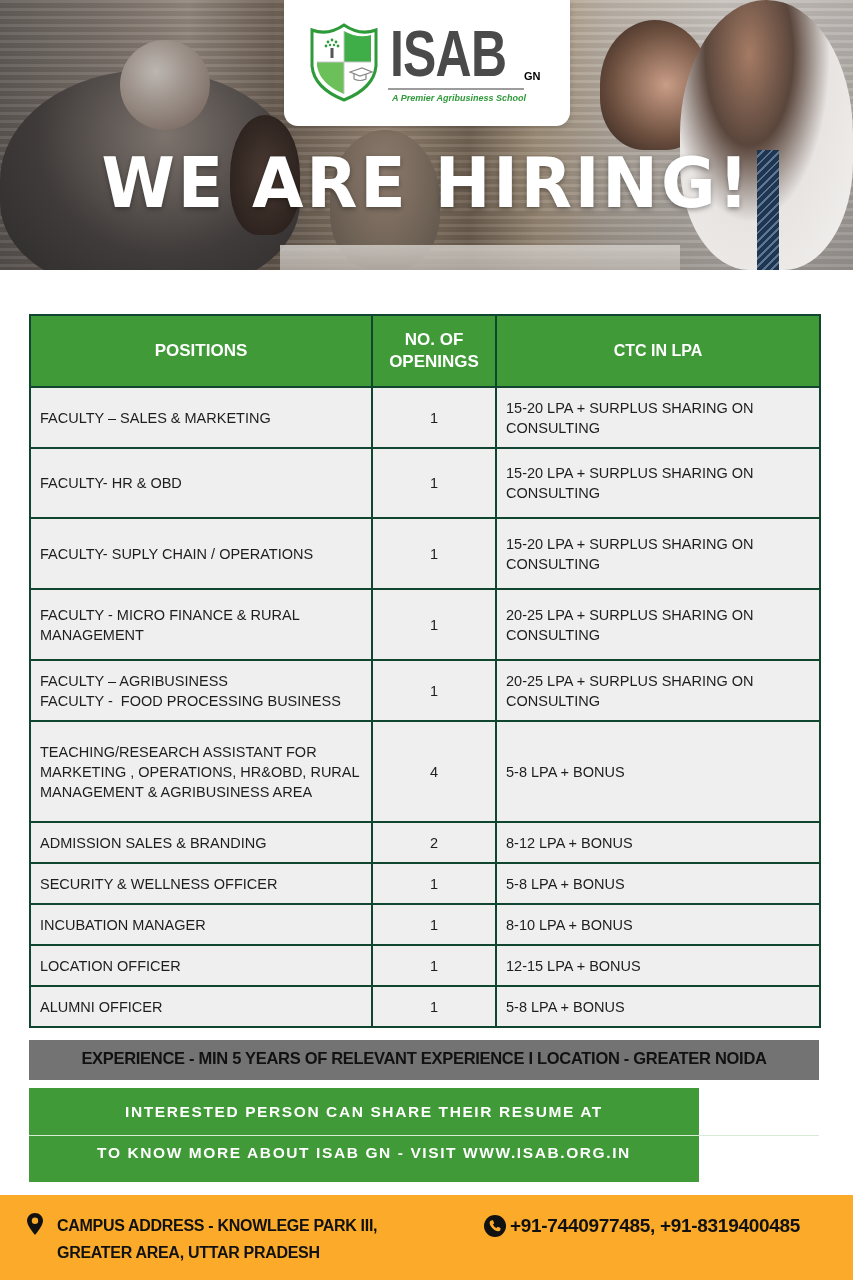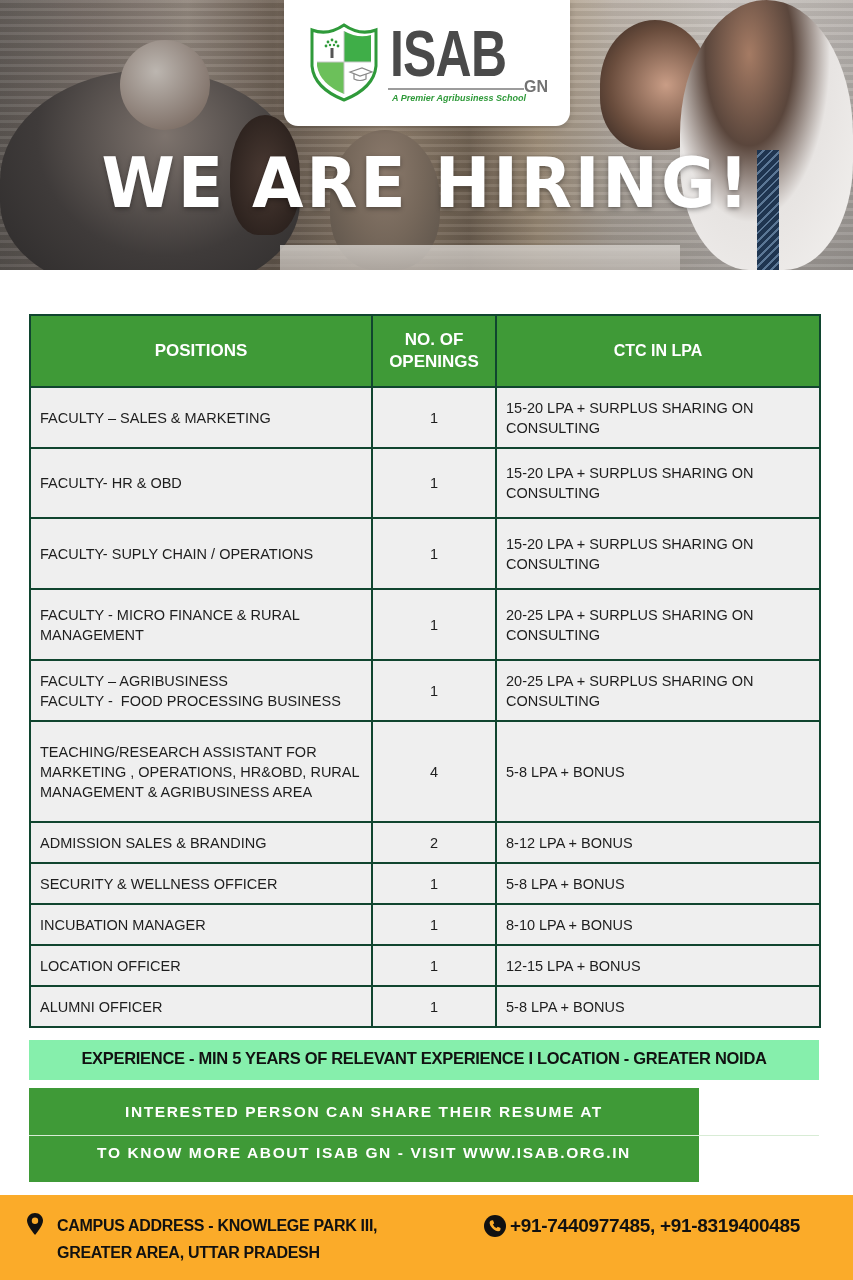--- a/index.html
+++ b/index.html
@@ -43,21 +43,21 @@
       background: #ffffff; border-radius: 0 0 14px 14px;
       box-shadow: 0 2px 6px rgba(0,0,0,0.15);
     }
     .logo-shield { position: absolute; left: 24px; top: 22px; width: 72px; height: 80px; }
     .logo-word {
       position: absolute; left: 106px; top: 22px;
       font-family: "Liberation Sans", sans-serif; font-weight: bold; font-size: 64px; line-height: 64px;
       color: #4a4a4a; letter-spacing: -1px; transform: scaleX(0.78); transform-origin: left top;
     }
     .logo-gn {
-      position: absolute; left: 240px; top: 70px; font-weight: bold; font-size: 16px; color: #737373; margin-top: 8px;
+      position: absolute; left: 240px; top: 70px; font-weight: bold; font-size: 11px; color: #000000;
     }
     .logo-rule { position: absolute; left: 104px; top: 88px; width: 136px; height: 2px; background: #9c9c9c; }
     .logo-tagline {
       position: absolute; left: 100px; top: 93px; width: 150px; text-align: center;
       font-size: 9px; font-weight: bold; font-style: italic; color: #2f9a3a;
     }
 
     
     .jobs-table {
       position: absolute; left: 29px; top: 314px; width: 790px;
@@ -78,21 +78,21 @@
       vertical-align: middle; padding: 0 9px;
     }
     .jobs-table td.count { text-align: center; }
     .col-pos { width: 342px; }
     .col-num { width: 124px; }
     .col-ctc { width: 324px; }
 
     
     .exp-bar {
       position: absolute; left: 29px; top: 1040px; width: 790px; height: 40px;
-      background: #86efac; color: #111111; text-align: center;
+      background: #737373; color: #111111; text-align: center;
       font-weight: bold; font-size: 16.5px; line-height: 36px; letter-spacing: -0.3px;
     }
     .green-bar {
       position: absolute; left: 29px; width: 670px; background: #3f9a37; color: #ffffff;
       text-align: center; font-weight: bold; font-size: 15.5px; letter-spacing: 1.6px;
     }
     .green-1 { top: 1088px; height: 47px; line-height: 48px; }
     .green-2 { top: 1136px; height: 46px; line-height: 34px; }
     .green-divider { position: absolute; left: 29px; top: 1135px; width: 790px; height: 1px; background: #d8ecd5; }
 

